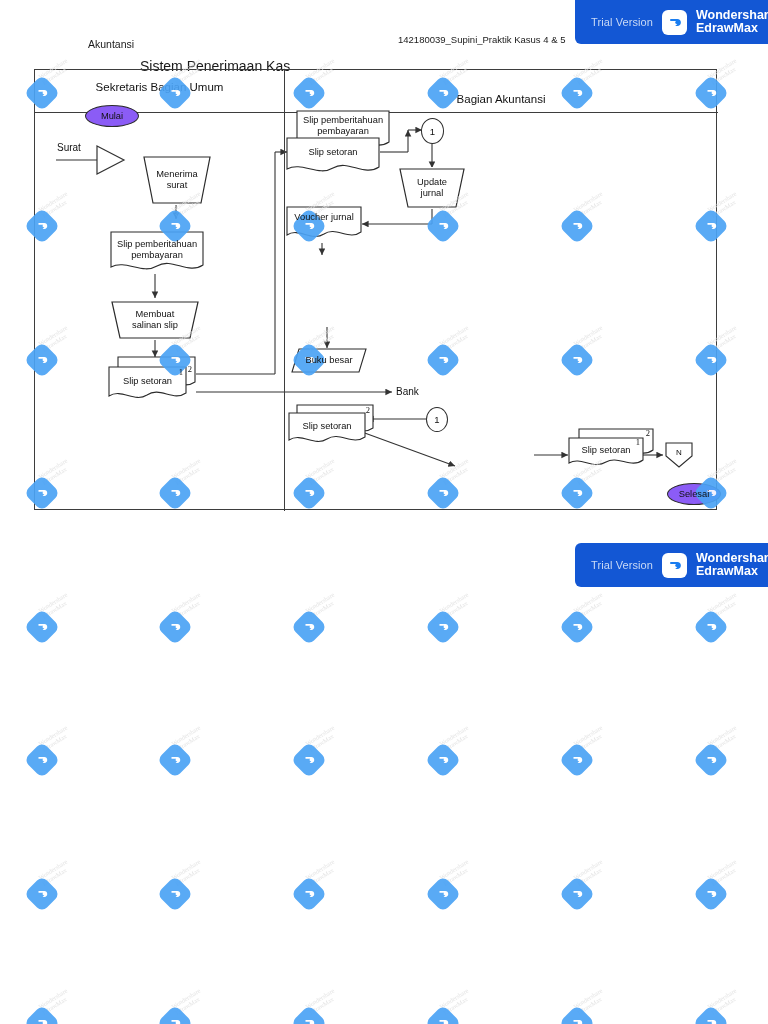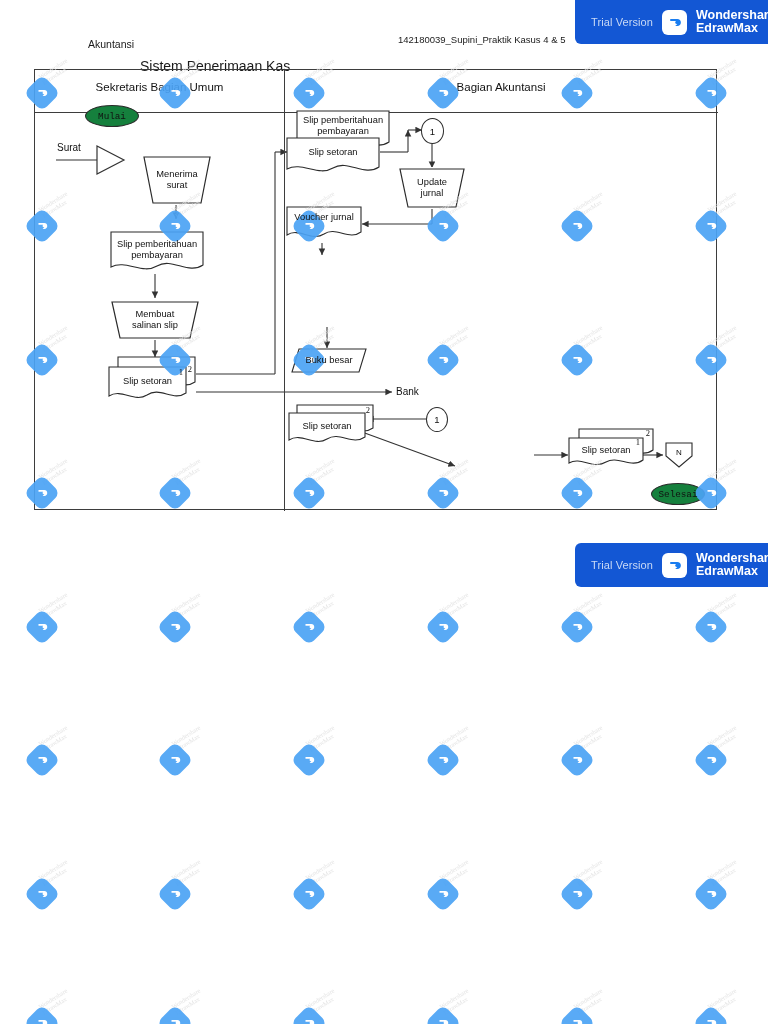--- a/index.html
+++ b/index.html
@@ -121,42 +121,41 @@
   }
   .lane-title {
     position: absolute;
     top: 11px;
     font-size: 11.5px;
     color: #111;
     text-align: center;
     font-family: "Liberation Sans", sans-serif;
   }
   .lane-title.left  { left: 0;   width: 249px; }
-  .lane-title.right { left: 249px; width: 434px; }
+  .lane-title.right { left: 249px; width: 434px; margin-top: 12px; }
 
   
   .shape {
     position: absolute;
     display: flex;
     align-items: center;
     justify-content: center;
     text-align: center;
     font-size: 9.3px;
     line-height: 11px;
     color: #111;
     font-family: "Liberation Sans", sans-serif;
   }
   .shape .txt { position: relative; z-index: 3; padding: 0 3px; }
 
   
   .terminator {
     border: 1.2px solid #2b2b2b;
     border-radius: 50%;
-    background: #15803d;
-    font-family: Liberation Mono, monospace;
+    background: #8b5cf6;
   }
 
   
   .trapezoid {
     background: #fff;
   }
   .trapezoid svg { position: absolute; left: 0; top: 0; }
 
   
   .document { background: transparent; }
@@ -412,21 +411,21 @@
     <span class="txt" style="margin-bottom:7px;">Slip setoran</span>
   </div>
 
   <div class="shape" style="left:664px; top:442px; width:30px; height:26px;">
     <svg width="30" height="26" viewBox="0 0 30 26" style="position:absolute;left:0;top:0;">
       <path d="M2,1 L28,1 L28,14 L15,25 L2,14 z" fill="#fff" stroke="#2b2b2b" stroke-width="1.1"></path>
     </svg>
     <span class="txt" style="font-size:8px; margin-bottom:6px;">N</span>
   </div>
 
-  <div class="shape terminator" style="left:651px; top:483px; width:54px; height:22px;">
+  <div class="shape terminator" style="left:667px; top:483px; width:54px; height:22px;">
     <span class="txt">Selesai</span>
   </div>
 
   <div id="wm-host">
       <div class="wm" style="left: 27px; top: 64px;">
         <div class="wm-txt">Wondershare<br>EdrawMax</div>
         <div class="wm-mark">
           <svg width="14" height="14" viewBox="0 0 24 24">
             <path d="M6 7h10c3 0 5 2 5 5s-2 5-5 5h-3l3-3h-1c-1.2 0-2-.8-2-2s.8-2 2-2H6z" fill="#ffffff"></path>
           </svg>

